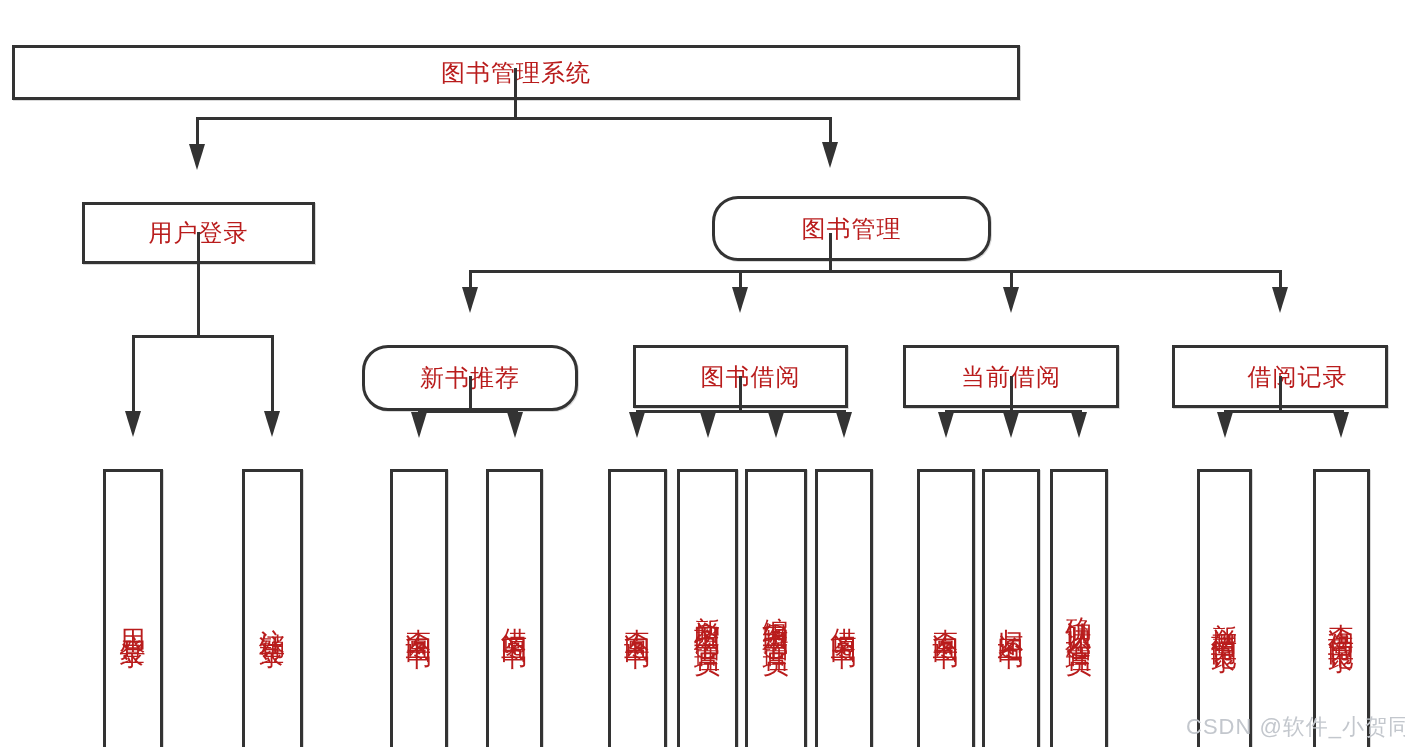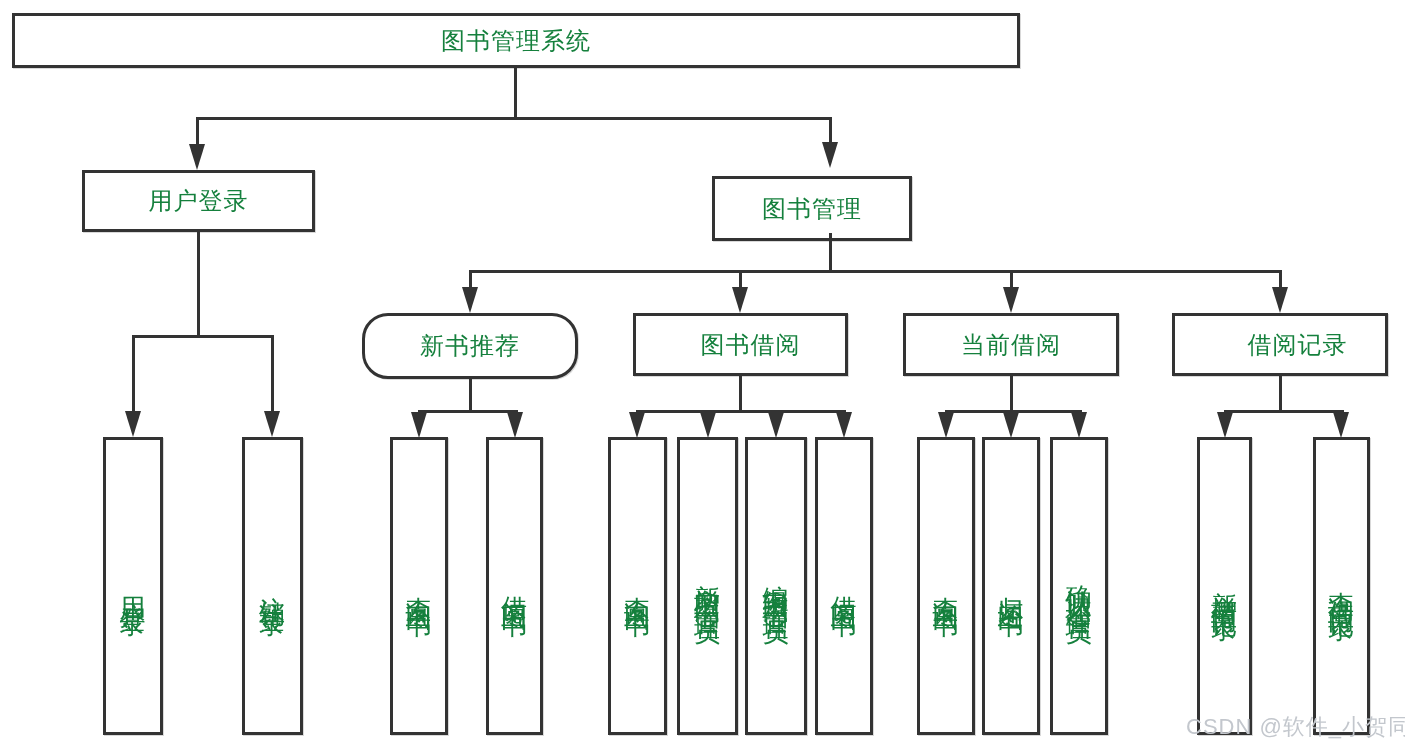--- a/index.html
+++ b/index.html
@@ -8,25 +8,26 @@
     width:1405px; height:747px;
     background:#ffffff;
     font-family:"Liberation Sans","DejaVu Sans",sans-serif;
     overflow:hidden;
   }
   .box {
     position:absolute;
     box-sizing:border-box;
     border:3px solid #333333;
     background:#ffffff;
-    color:#15803d;
+    color:#b91c1c;
     display:flex;
     align-items:center;
     justify-content:center;
     box-shadow:1px 1px 0 rgba(0,0,0,0.15);
+    margin-top:32px;
   }
   .hbox { font-size:24px; letter-spacing:1px; }
   .vbox {
     writing-mode:vertical-rl;
     text-orientation:mixed;
     font-size:26px;
     letter-spacing:5px;
     line-height:1;
     white-space:nowrap;
   }
@@ -55,21 +56,21 @@
   <div class="box hbox" style="left:12px;top:13px;width:1008px;height:55px;">图书管理系统</div>
 
   <div class="line" style="left:514px;top:68px;width:3px;height:52px;"></div>
   <div class="line" style="left:196px;top:117px;width:636px;height:3px;"></div>
   <div class="line" style="left:196px;top:117px;width:3px;height:32px;"></div>
   <div class="arrowhead" style="left:189px;top:144px;"></div>
   <div class="line" style="left:829px;top:117px;width:3px;height:32px;"></div>
   <div class="arrowhead" style="left:822px;top:142px;"></div>
 
   <div class="box hbox" style="left:82px;top:170px;width:233px;height:62px;">用户登录</div>
-  <div class="box hbox" style="left:712px;top:176px;width:200px;height:65px;">图书管理</div>
+  <div class="box hbox" style="left:712px;top:164px;width:279px;height:65px;border-radius:26px;">图书管理</div>
 
   <div class="line" style="left:197px;top:232px;width:3px;height:105px;"></div>
   <div class="line" style="left:132px;top:335px;width:142px;height:3px;"></div>
   <div class="line" style="left:132px;top:335px;width:3px;height:80px;"></div>
   <div class="arrowhead" style="left:125px;top:411px;"></div>
   <div class="line" style="left:271px;top:335px;width:3px;height:80px;"></div>
   <div class="arrowhead" style="left:264px;top:411px;"></div>
 
   <div class="line" style="left:829px;top:233px;width:3px;height:39px;"></div>
   <div class="line" style="left:469px;top:270px;width:813px;height:3px;"></div>

